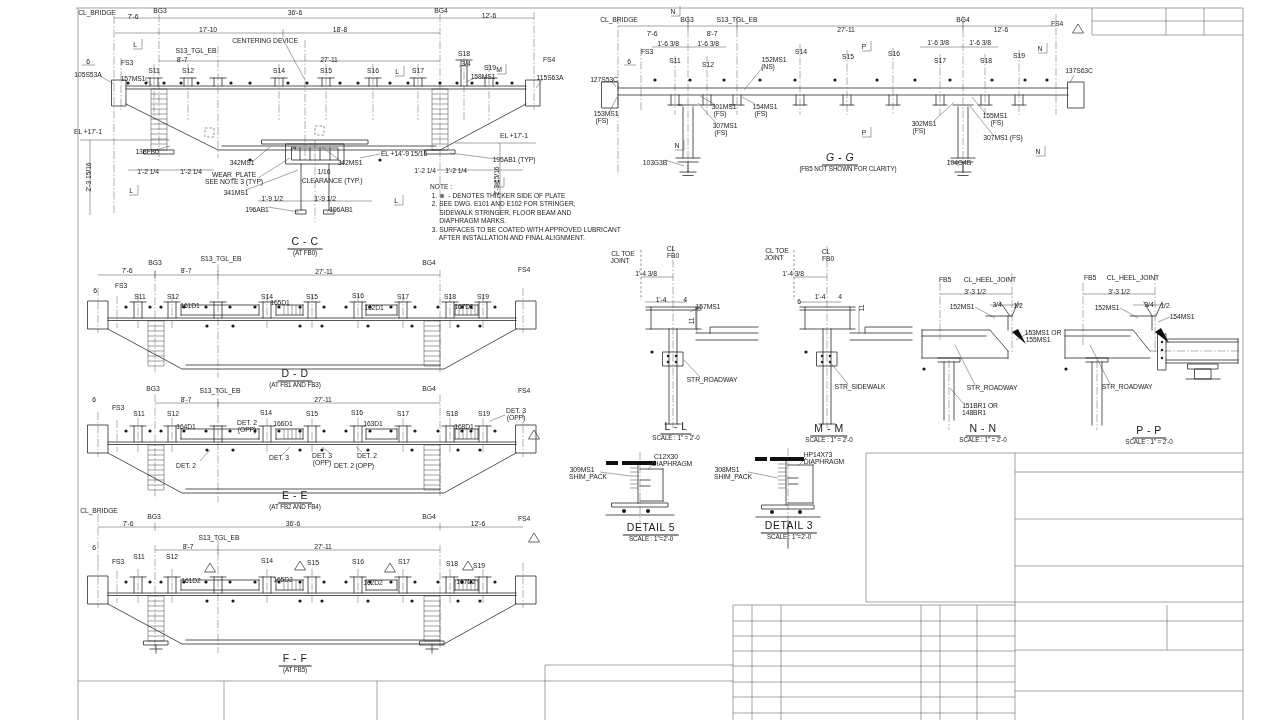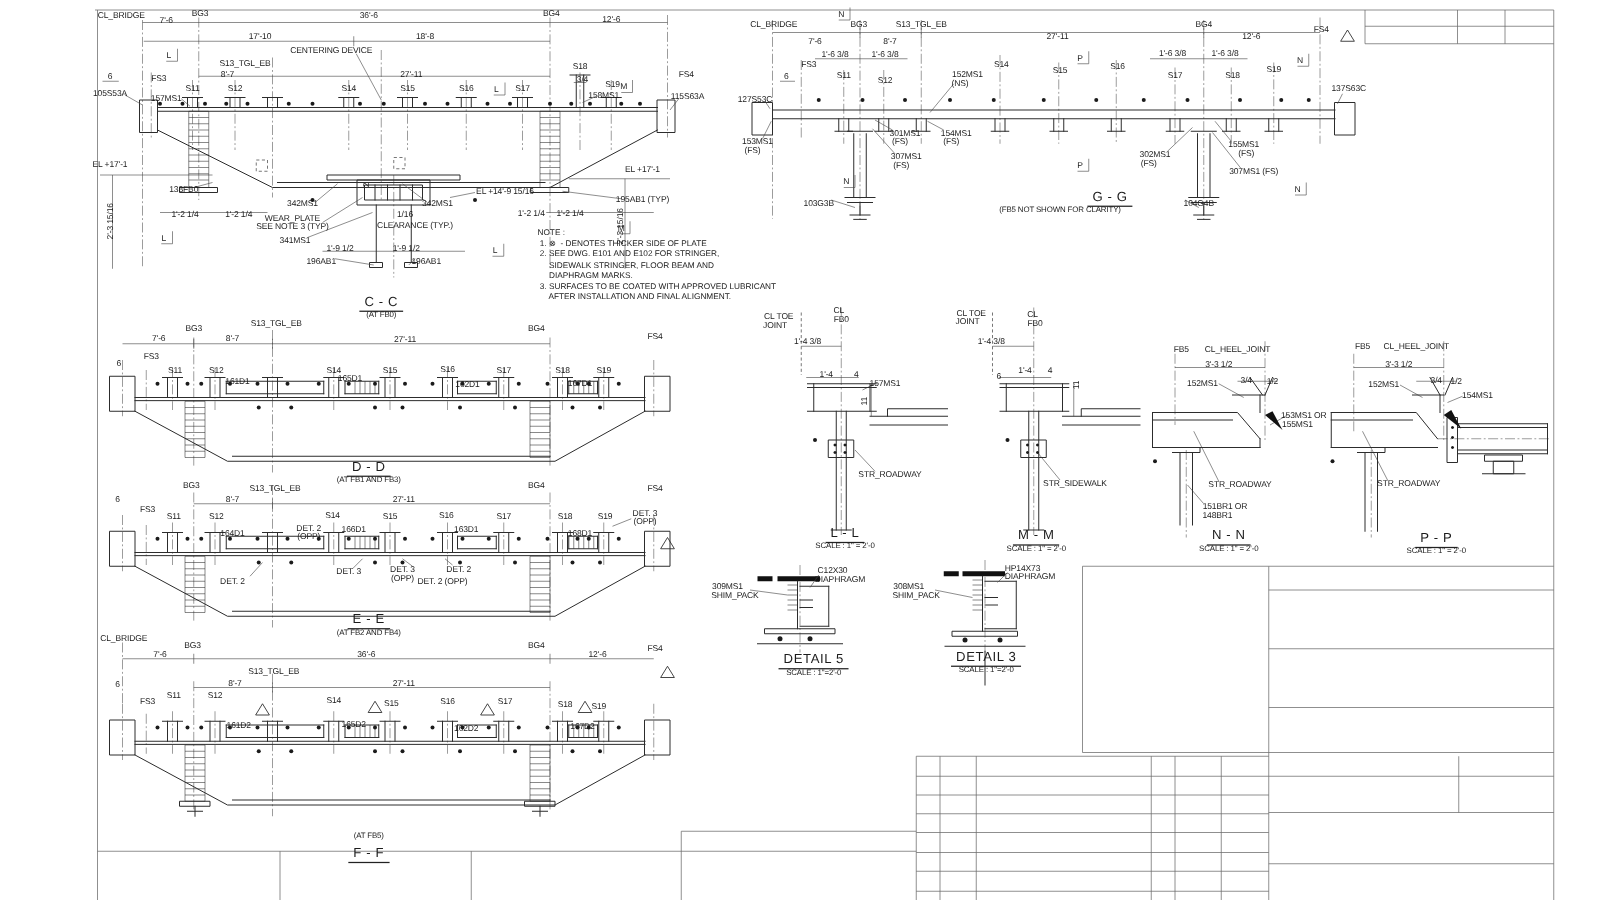--- a/index.html
+++ b/index.html
@@ -327,21 +327,21 @@
       <span class="lbl" style="left: 924px; top: 124px;">302MS1</span>
       <span class="lbl" style="left: 919px; top: 131px;">(FS)</span>
       <span class="lbl" style="left: 995px; top: 116px;">155MS1</span>
       <span class="lbl" style="left: 997px; top: 123px;">(FS)</span>
       <span class="lbl" style="left: 1003px; top: 138px;">307MS1 (FS)</span>
       <span class="lbl" style="left: 864px; top: 133px;">P</span>
       <span class="lbl" style="left: 677px; top: 146px;">N</span>
       <span class="lbl" style="left: 1038px; top: 152px;">N</span>
       <span class="lbl" style="left: 655px; top: 163px;">103G3B</span>
       <span class="lbl" style="left: 959px; top: 163px;">104G4B</span>
-      <span class="lbl t" style="left: 888px; top: 159px;">G - G</span>
+      <span class="lbl t" style="left: 840px; top: 159px; font-style: italic;">G - G</span>
       <span class="lbl s" style="left: 848px; top: 169px;">(FB5 NOT SHOWN FOR CLARITY)</span>
       <span class="lbl" style="left: 155px; top: 263px;">BG3</span>
       <span class="lbl" style="left: 221px; top: 259px;">S13_TGL_EB</span>
       <span class="lbl" style="left: 127px; top: 271px;">7'-6</span>
       <span class="lbl" style="left: 186px; top: 271px;">8'-7</span>
       <span class="lbl" style="left: 324px; top: 272px;">27'-11</span>
       <span class="lbl" style="left: 429px; top: 263px;">BG4</span>
       <span class="lbl" style="left: 524px; top: 270px;">FS4</span>
       <span class="lbl" style="left: 121px; top: 286px;">FS3</span>
       <span class="lbl" style="left: 95px; top: 291px;">6</span>
@@ -408,21 +408,21 @@
       <span class="lbl" style="left: 267px; top: 561px;">S14</span>
       <span class="lbl" style="left: 313px; top: 563px;">S15</span>
       <span class="lbl" style="left: 358px; top: 562px;">S16</span>
       <span class="lbl" style="left: 404px; top: 562px;">S17</span>
       <span class="lbl" style="left: 452px; top: 564px;">S18</span>
       <span class="lbl" style="left: 479px; top: 566px;">S19</span>
       <span class="lbl" style="left: 191px; top: 581px;">161D2</span>
       <span class="lbl" style="left: 283px; top: 580px;">165D2</span>
       <span class="lbl" style="left: 373px; top: 583px;">162D2</span>
       <span class="lbl" style="left: 466px; top: 582px;">167D2</span>
-      <span class="lbl t" style="left: 295px; top: 684px;">F - F</span>
+      <span class="lbl t" style="left: 295px; top: 660px;">F - F</span>
       <span class="lbl s" style="left: 295px; top: 670px;">(AT  FB5)</span>
       <span class="lbl" style="left: 623px; top: 254px;">CL TOE</span>
       <span class="lbl" style="left: 620px; top: 261px;">JOINT</span>
       <span class="lbl" style="left: 671px; top: 249px;">CL</span>
       <span class="lbl" style="left: 673px; top: 256px;">FB0</span>
       <span class="lbl" style="left: 646px; top: 274px;">1'-4 3/8</span>
       <span class="lbl" style="left: 661px; top: 300px;">1'-4</span>
       <span class="lbl" style="left: 685px; top: 300px;">4</span>
       <span class="lbl" style="left: 708px; top: 307px;">157MS1</span>
       <span class="lbl v" style="left: 692px; top: 321px;">11</span>

